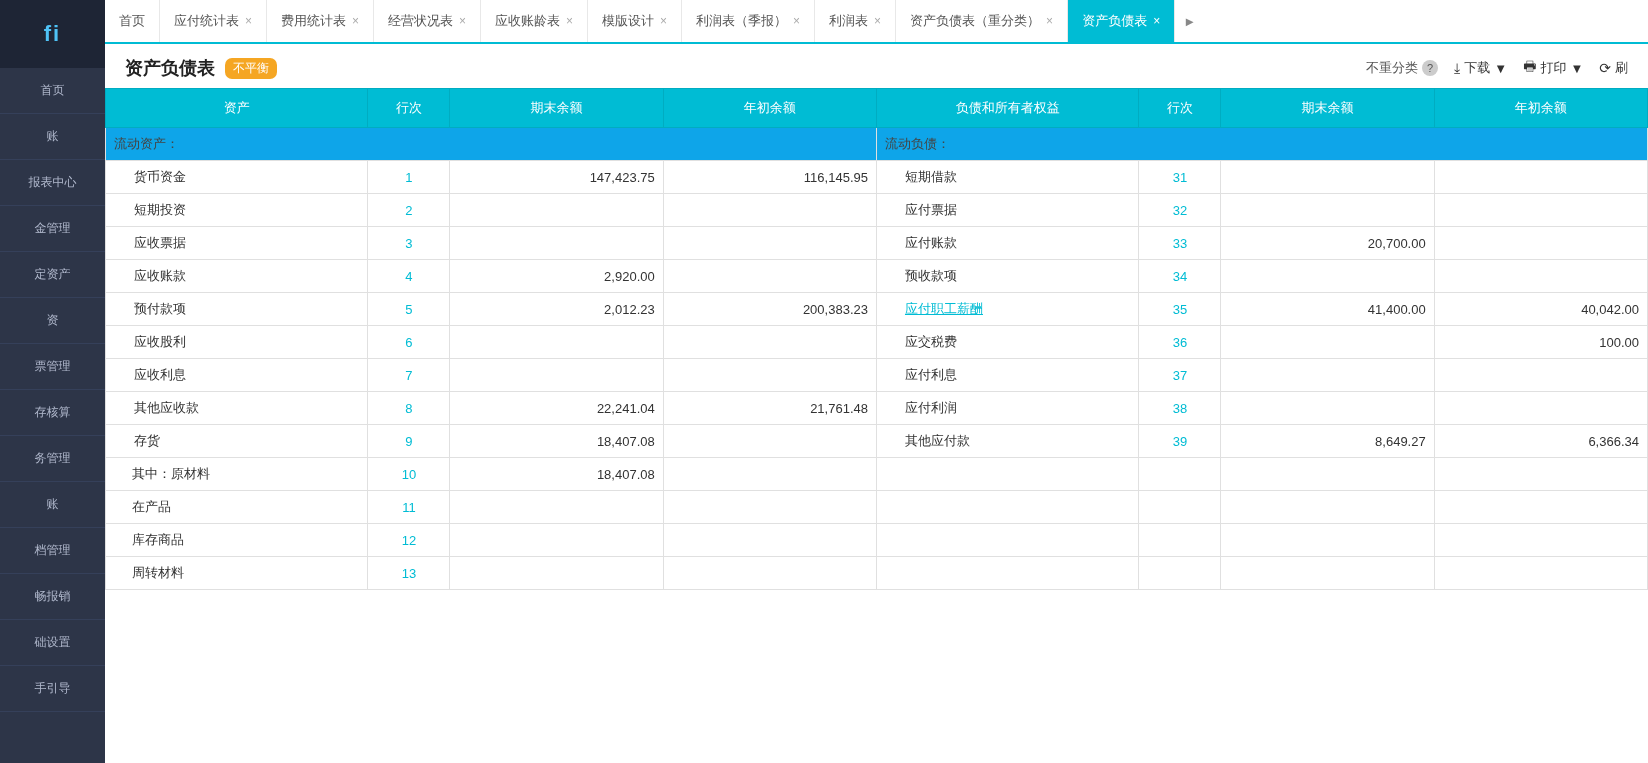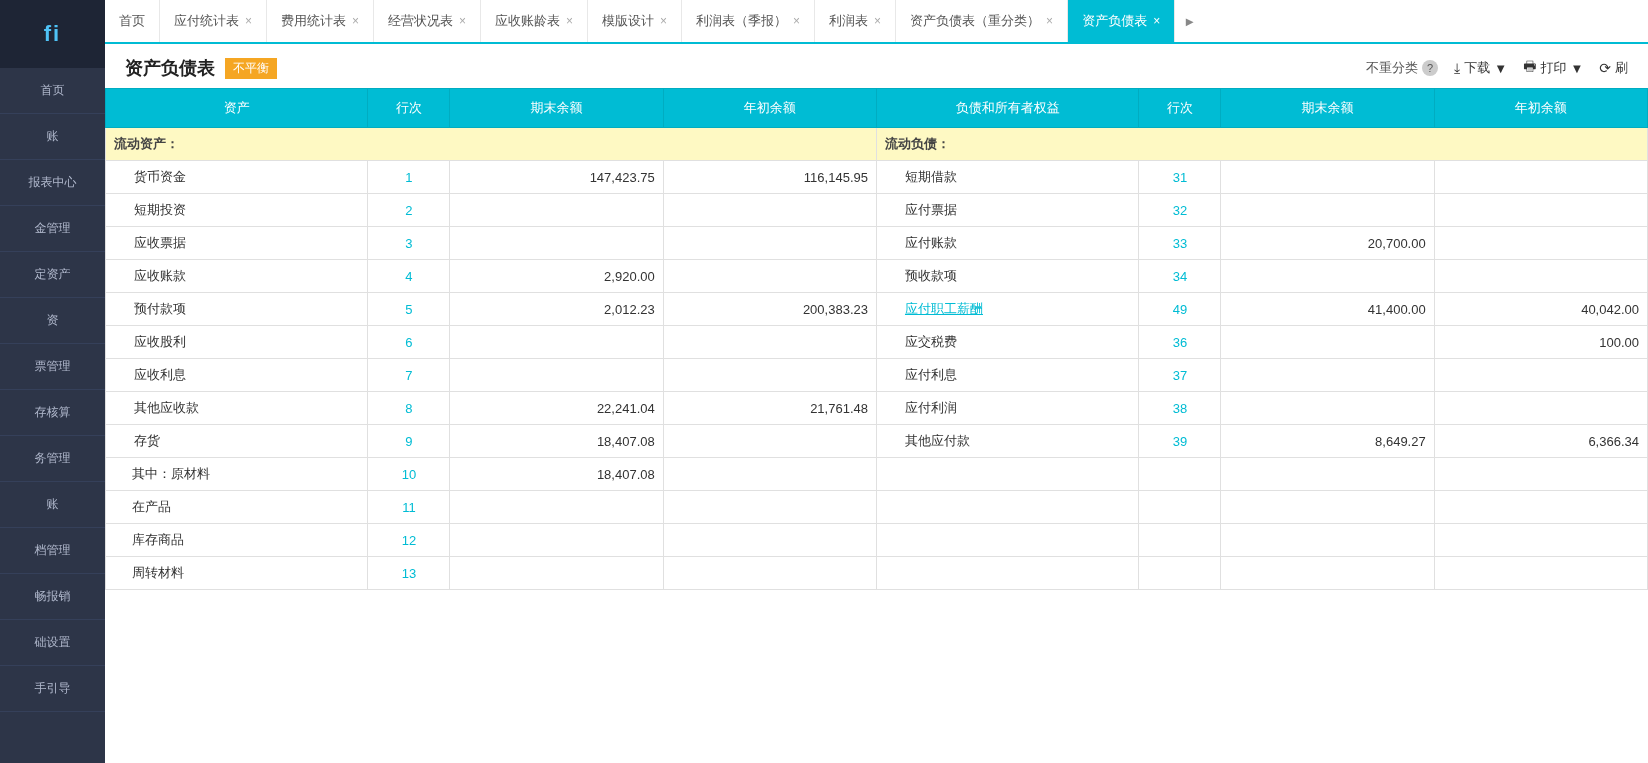--- a/index.html
+++ b/index.html
@@ -110,21 +110,21 @@
     }
     .page-title {
       font-size: 18px;
       font-weight: bold;
       color: #222;
     }
     .unbalanced-badge {
       background: #f5a623;
       color: #fff;
       padding: 2px 8px;
-      border-radius: 0;
+      border-radius: 7px;
       font-size: 12px;
     }
     .header-actions {
       display: flex;
       align-items: center;
       gap: 16px;
       font-size: 13px;
       color: #555;
     }
     .header-actions .action-btn {
@@ -156,22 +156,22 @@
       border: 1px solid #00acc1;
       font-weight: normal;
       margin-left: 38px;
     }
     .report-table tbody tr td {
       padding: 7px 8px;
       border: 1px solid #e0e0e0;
       color: #333;
     }
     .report-table tbody tr.section-header td {
-      background: #fef9c3;
-      font-weight: bold;
+      background: #0ea5e9;
+      font-weight: normal;
       color: #444;
     }
     .report-table tbody tr td.row-num {
       text-align: center;
       color: #00bcd4;
     }
     .report-table tbody tr td.amount {
       text-align: right;
     }
     .report-table tbody tr td.label {
@@ -343,21 +343,21 @@
       <td class="row-num">34</td>
       <td class="amount"></td>
       <td class="amount"></td>
     </tr>
           <tr>
       <td class="label">预付款项</td>
       <td class="row-num">5</td>
       <td class="amount">2,012.23</td>
       <td class="amount">200,383.23</td>
       <td class="label" style="text-decoration:underline;color:#00bcd4;cursor:pointer;">应付职工薪酬</td>
-      <td class="row-num">49</td>
+      <td class="row-num">35</td>
       <td class="amount">41,400.00</td>
       <td class="amount">40,042.00</td>
     </tr>
           <tr>
       <td class="label">应收股利</td>
       <td class="row-num">6</td>
       <td class="amount"></td>
       <td class="amount"></td>
       <td class="label">应交税费</td>
       <td class="row-num">36</td>

